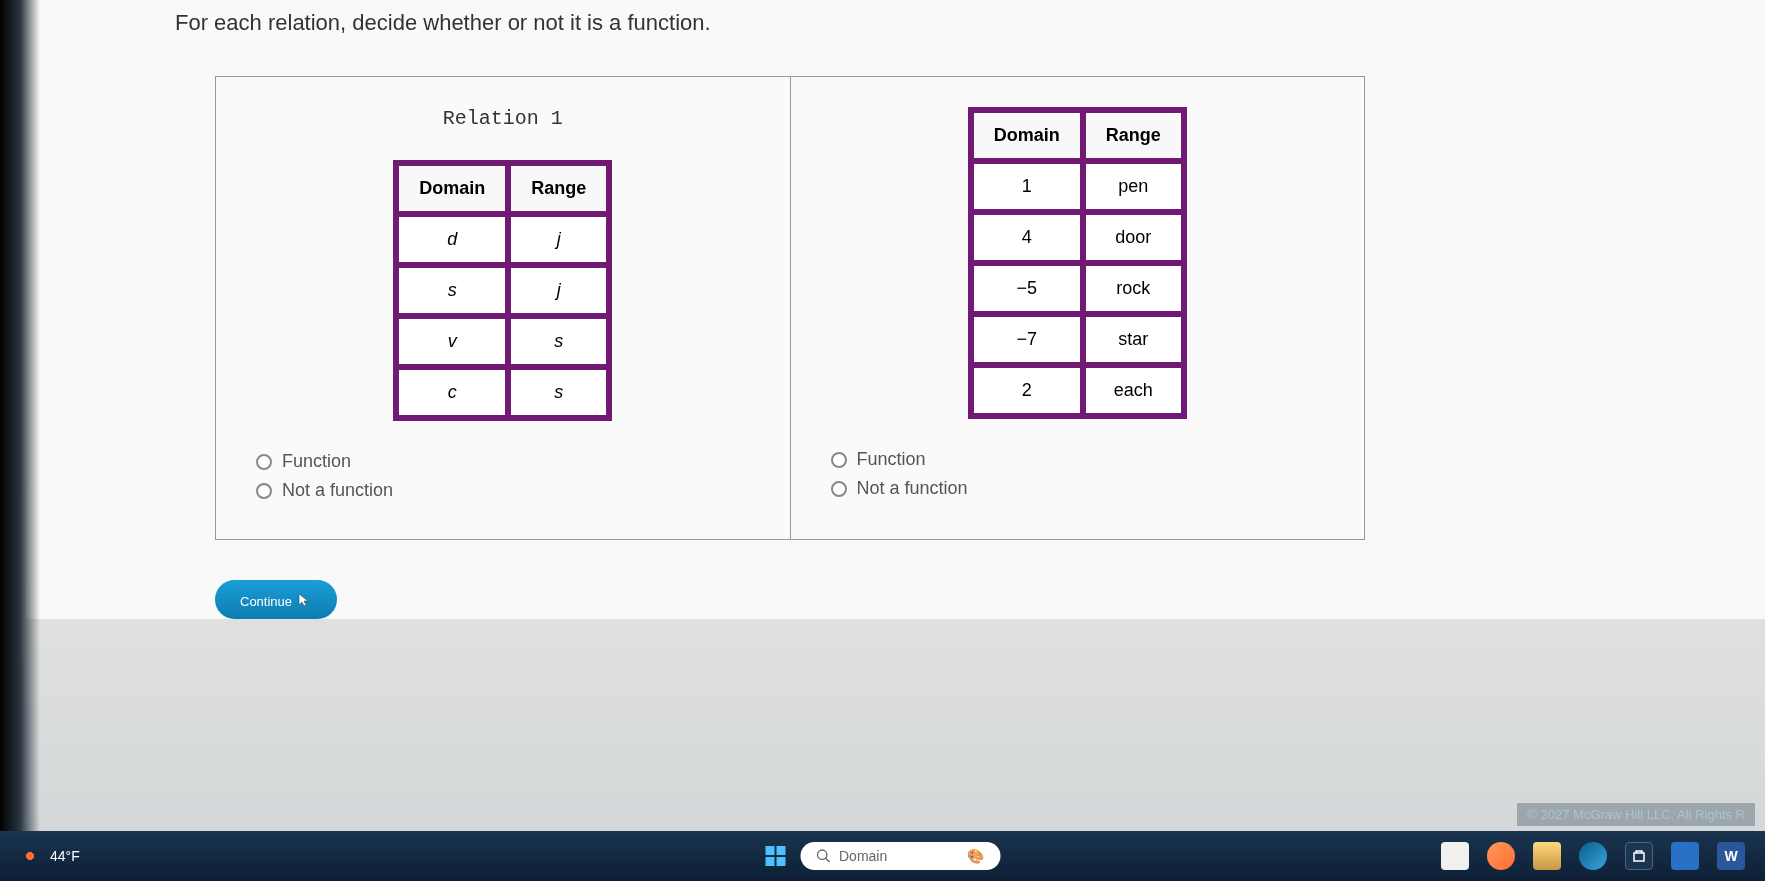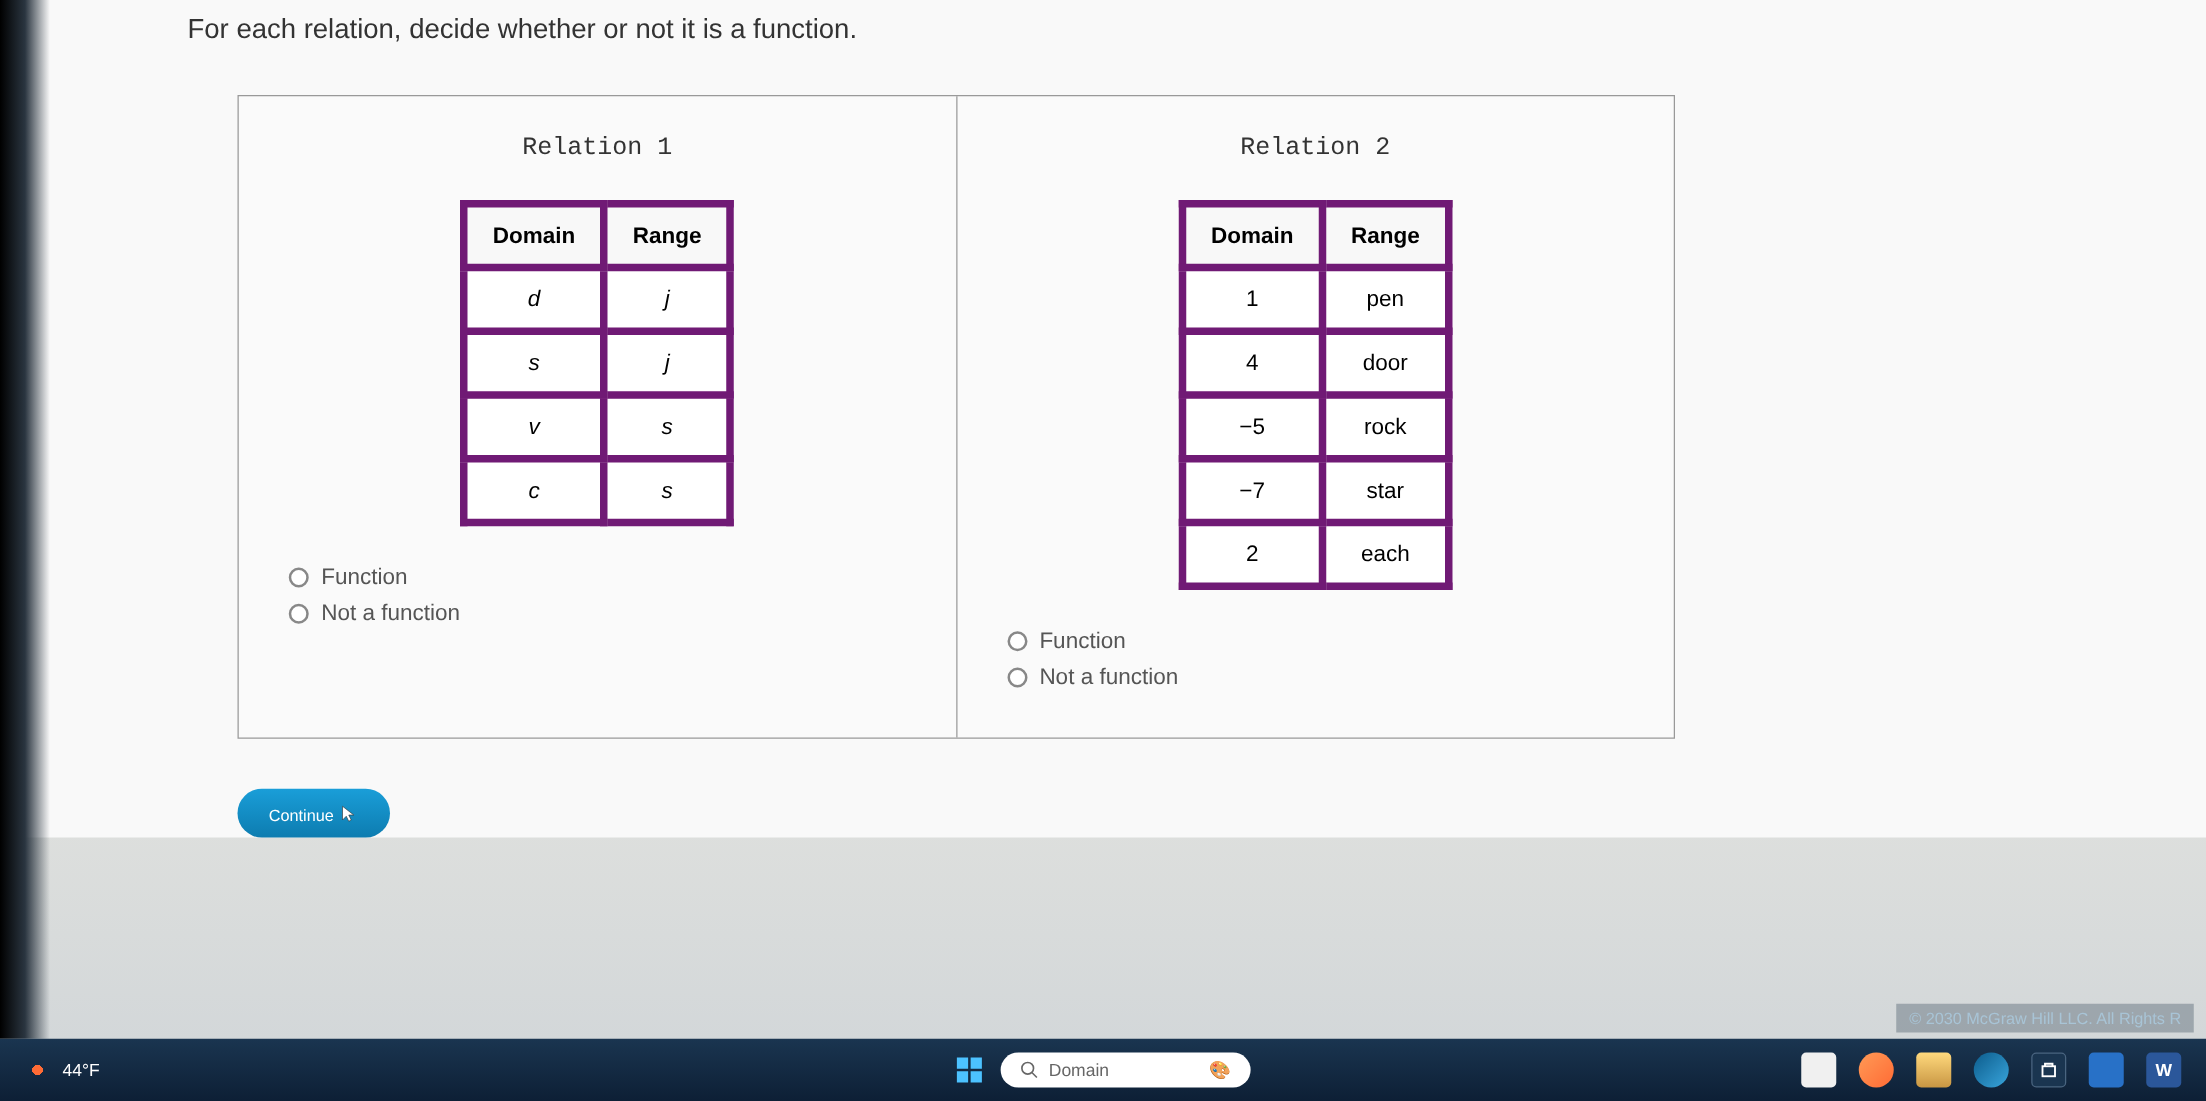--- a/index.html
+++ b/index.html
@@ -13,20 +13,21 @@
       background: linear-gradient(180deg, #f5f5f5 0%, #e8e8e8 100%);
       width: 1765px;
       height: 881px;
       overflow: hidden;
       position: relative;
     }
     
     .main-content {
       padding: 10px 74px 0 150px;
       background: #f9f9f9;
+      margin-left: 25px;
     }
     
     .instruction {
       font-size: 22px;
       color: #333;
       margin-bottom: 40px;
     }
     
     .relations-container {
       display: flex;
@@ -298,21 +299,20 @@
           <span>Function</span>
         </div>
         <div class="option-row">
           <div class="radio-circle"></div>
           <span>Not a function</span>
         </div>
       </div>
     </div>
 
     <div class="relation-panel">
-      <div class="relation-title">Relation 2</div>
 
       <table class="relation-table rel2">
         <thead>
           <tr>
             <th>Domain</th>
             <th>Range</th>
           </tr>
         </thead>
         <tbody>
           <tr>
@@ -356,21 +356,21 @@
     <span>Continue</span>
     <span class="cursor-icon">
       <svg width="16" height="16" viewBox="0 0 16 16">
         <path d="M3 2 L3 13 L6 10 L8 14 L10 13 L8 9 L12 9 Z" fill="#fff" stroke="#333" stroke-width="0.5"></path>
       </svg>
     </span>
   </button>
   
 </div>
 
-<div class="footer-copyright">© 2030 McGraw Hill LLC. All Rights R</div>
+<div class="footer-copyright">© 2027 McGraw Hill LLC. All Rights R</div>
 
 <div class="taskbar">
   <div class="taskbar-left">
     <div class="weather-icon"></div>
     <span>44°F</span>
   </div>
 
   <div class="taskbar-center">
     <div class="windows-icon">
       <span></span>

